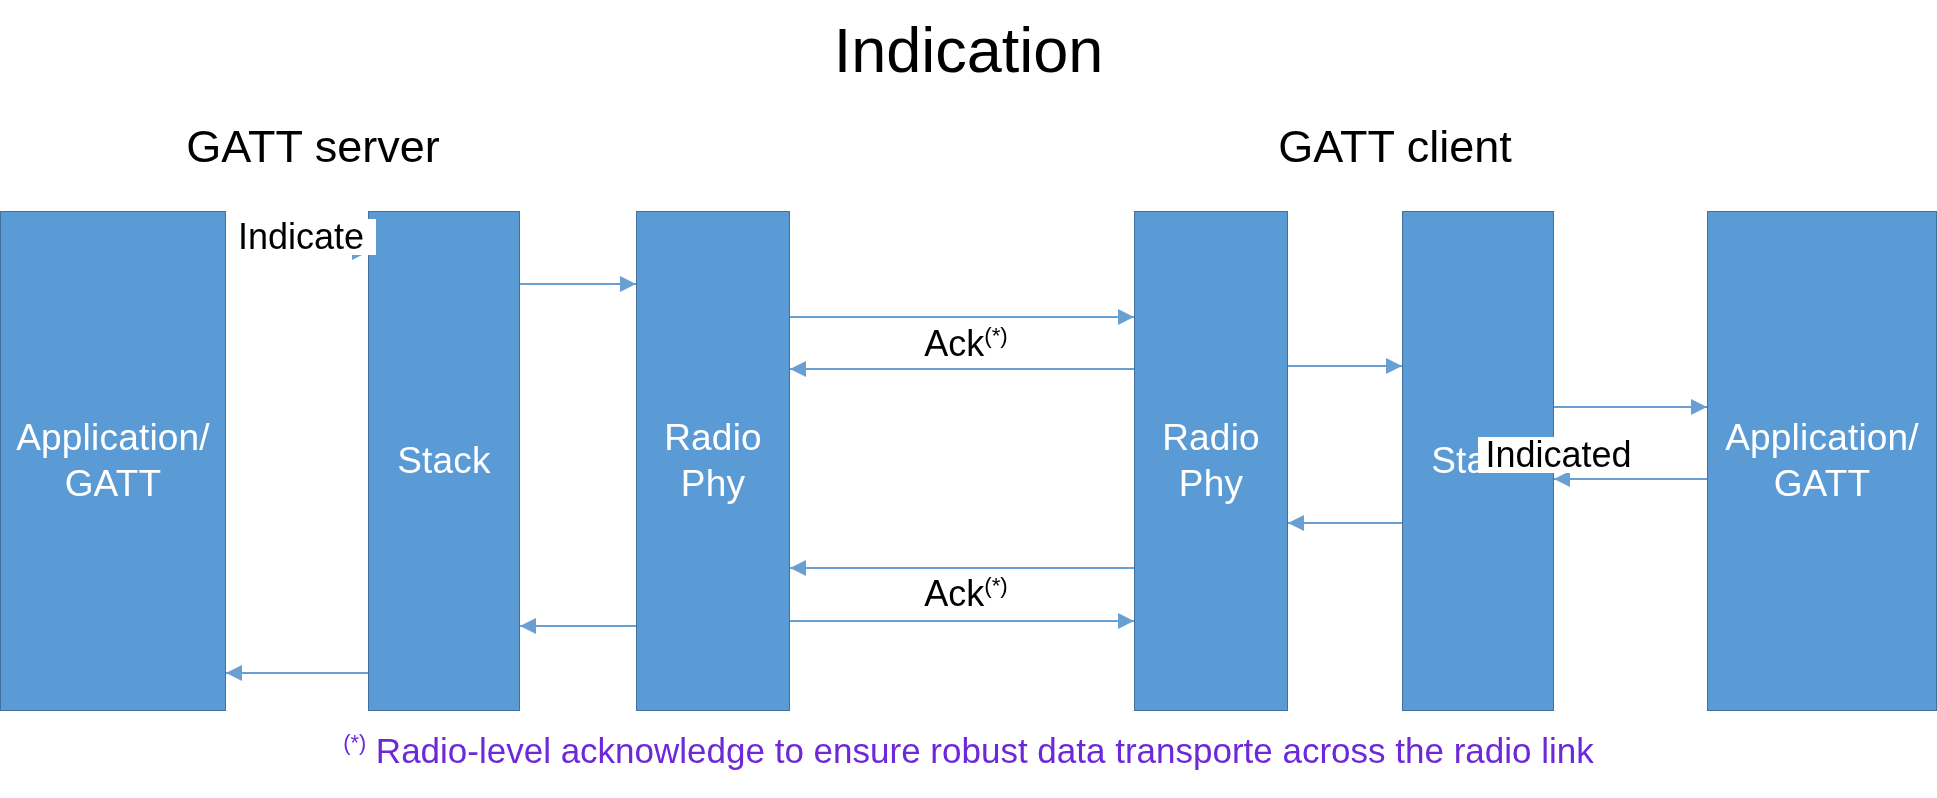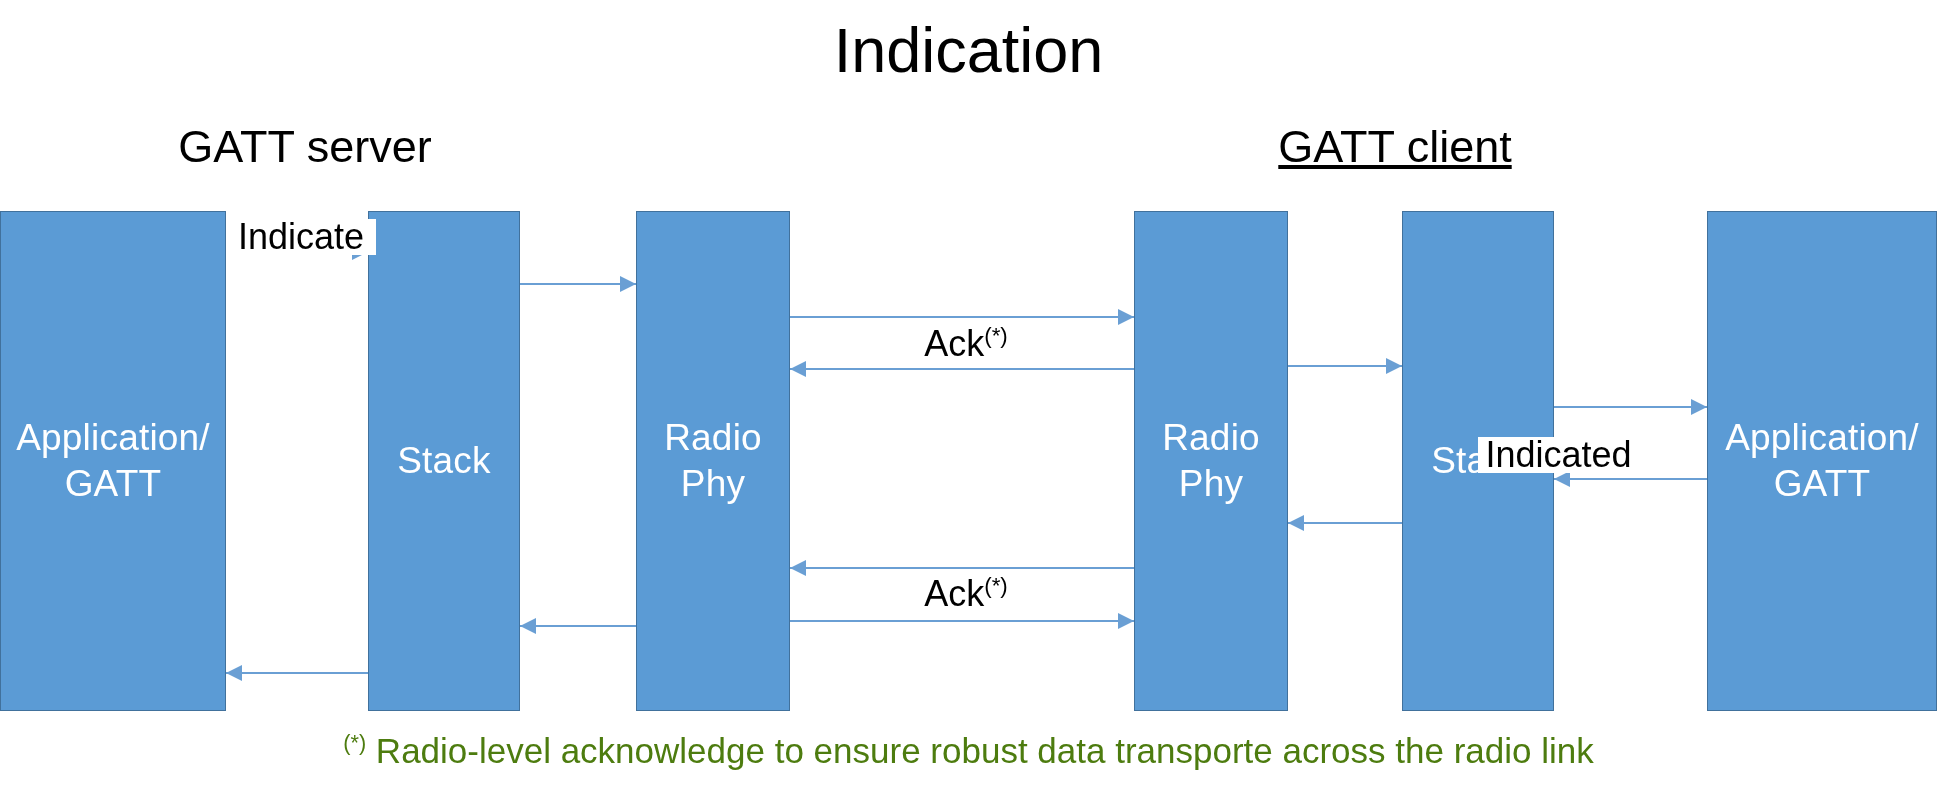--- a/index.html
+++ b/index.html
@@ -39,33 +39,33 @@
 
   .edge-label{
     position:absolute; font-size:36px; color:#000; background:#fff;
     white-space:nowrap; text-align:center; line-height:1;
     padding:0 4px;
   }
   .edge-label sup{font-size:.62em; vertical-align:super;}
 
   .footnote{
     position:absolute; left:0; width:1937px; top:730px;
-    text-align:center; font-size:35px; color:#4d7c0f; white-space:nowrap;
+    text-align:center; font-size:35px; color:#6d28d9; white-space:nowrap;
   }
   .footnote sup{font-size:.62em; vertical-align:super;}
 </style>
 </head>
 <body>
 
 <div id="canvas">
 
   <div class="title">Indication</div>
 
-  <div class="role-label" style="left:120px; top:122px; width:370px;">GATT server</div>
-  <div class="role-label" style="left:1210px; top:122px; width:370px;text-decoration:underline;">GATT client</div>
+  <div class="role-label" style="left:128px; top:122px; width:370px;">GATT server</div>
+  <div class="role-label" style="left:1210px; top:122px; width:370px;">GATT client</div>
 
   <div class="box" style="left:0px; top:211px; width:226px; height:500px;">
     <div>
       <span>Application/</span>
       <span>GATT</span>
     </div>
   </div>
 
   <div class="box" style="left:368px; top:211px; width:152px; height:500px;">
     <div>

